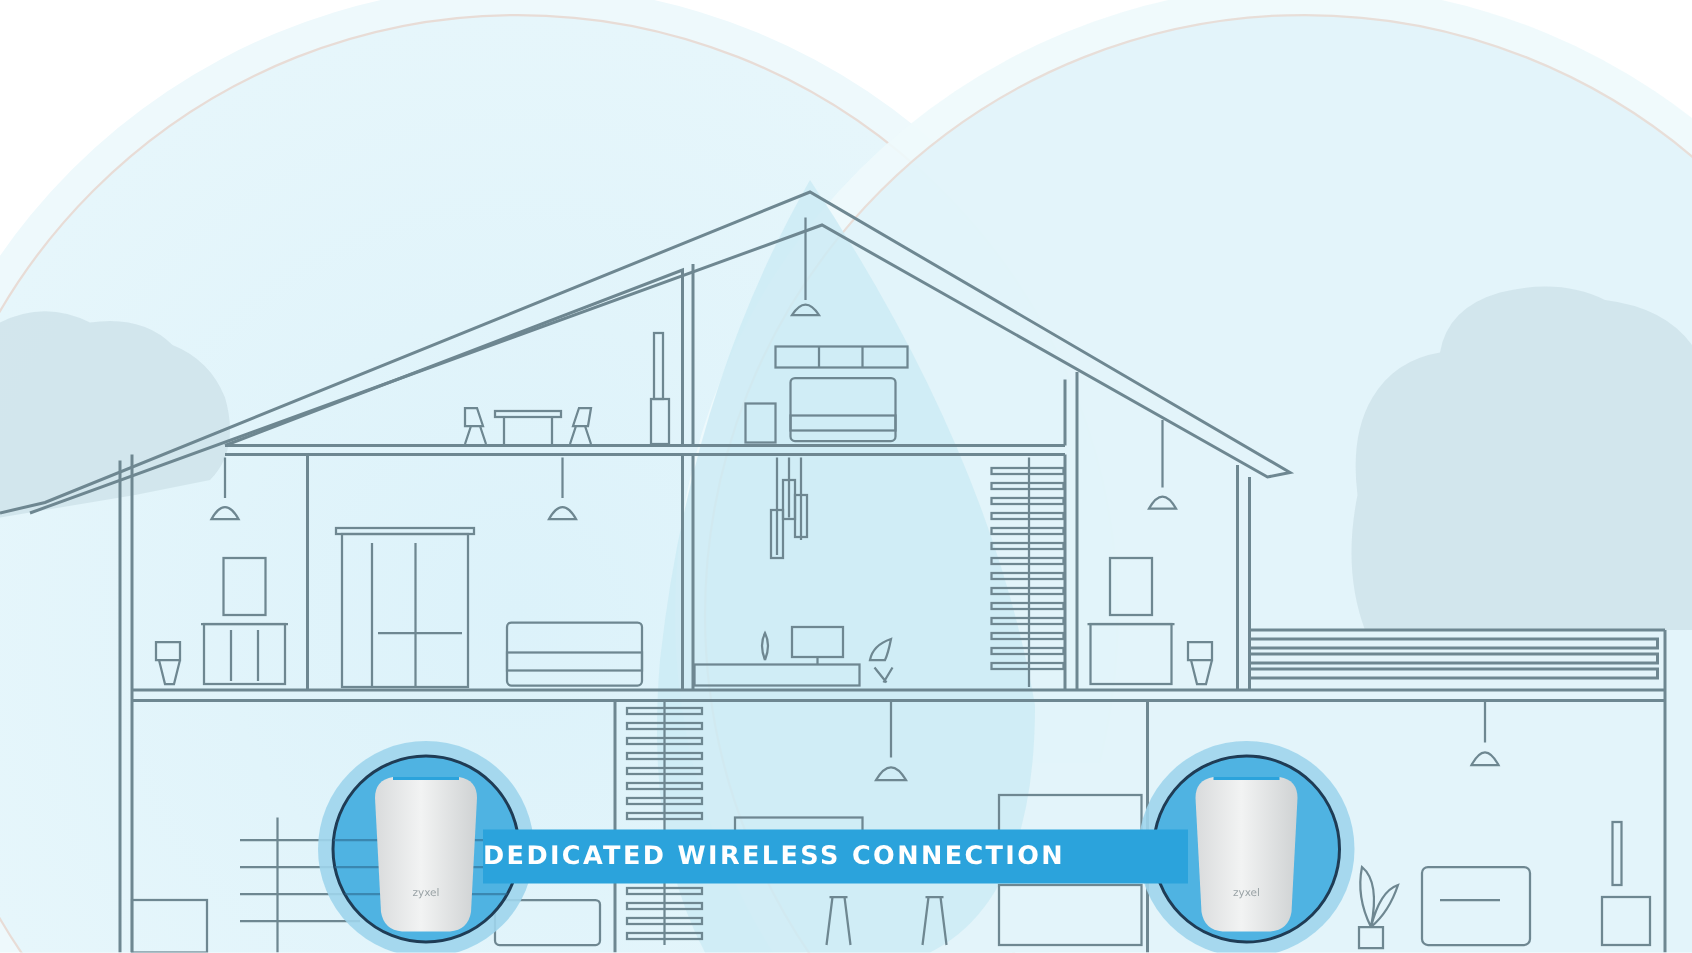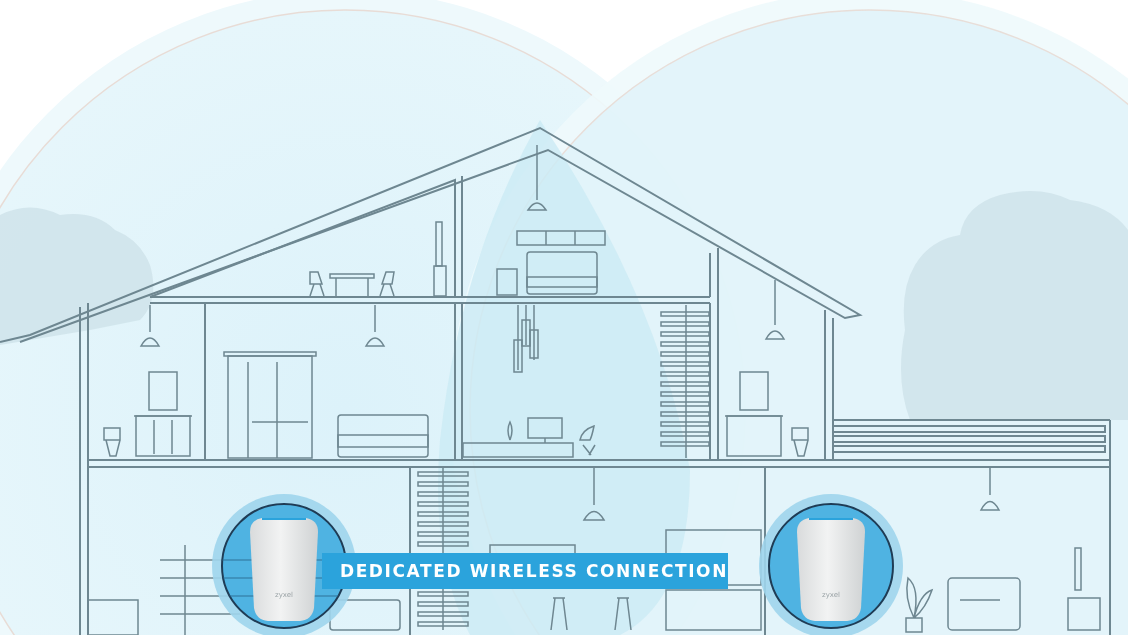--- a/index.html
+++ b/index.html
@@ -1,21 +1,21 @@
 <!DOCTYPE html>
 <html><head>
 <meta charset="utf-8">
 <style>
   html, body { margin:0; padding:0; }
   body { width:1128px; height:635px; overflow:hidden; background:#ffffff; font-family:"DejaVu Sans", sans-serif; }
   #scene { position:absolute; left:0; top:0; width:1128px; height:635px; overflow:hidden; }
   #scene svg { position:absolute; left:0; top:0; }
   .banner {
-    position:absolute; left:322px; top:553px; width:406px; height:36px;
-    background:#2ba3dc; display:flex; align-items:center; justify-content:flex-end;
+    position:absolute; left:322px; top:553px; width:470px; height:36px;
+    background:#2ba3dc; display:flex; align-items:center; justify-content:flex-start;
   }
   .banner-text {
     color:#ffffff; font-family:"DejaVu Sans", sans-serif; font-weight:bold;
     font-size:17px; letter-spacing:1.6px;
   }
 </style>
 </head>
 <body>
 
 <div id="scene">

